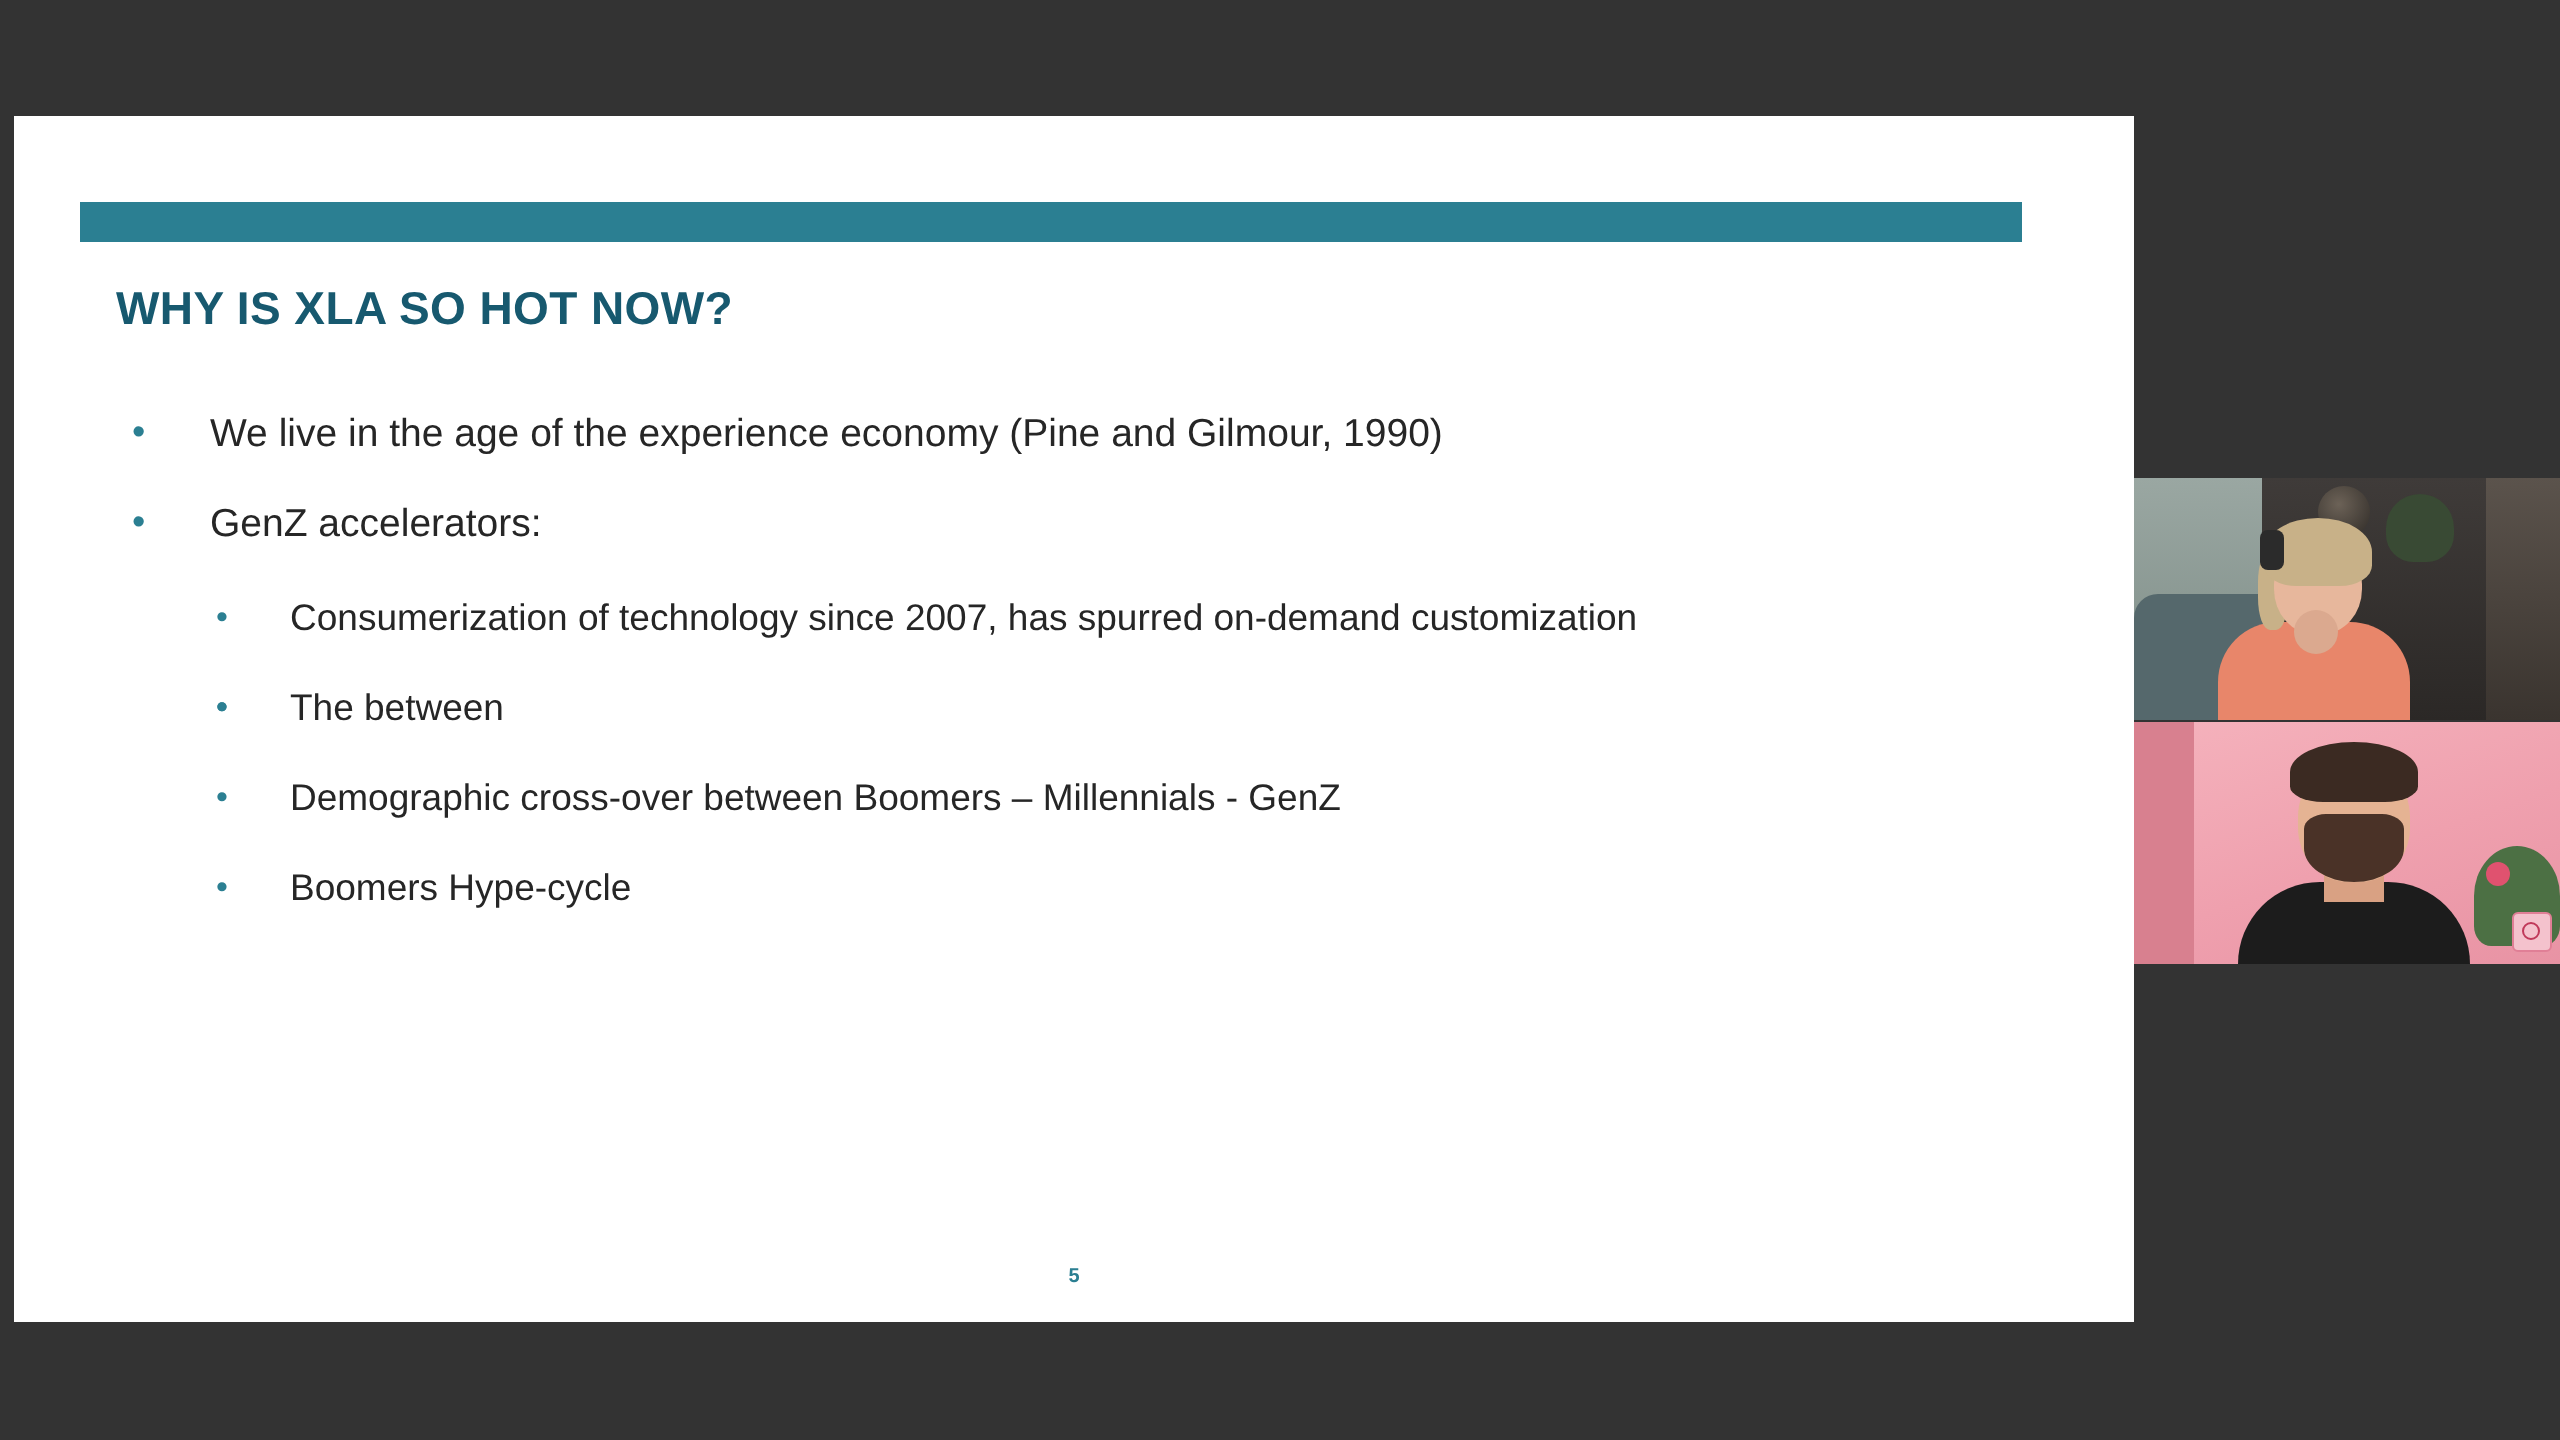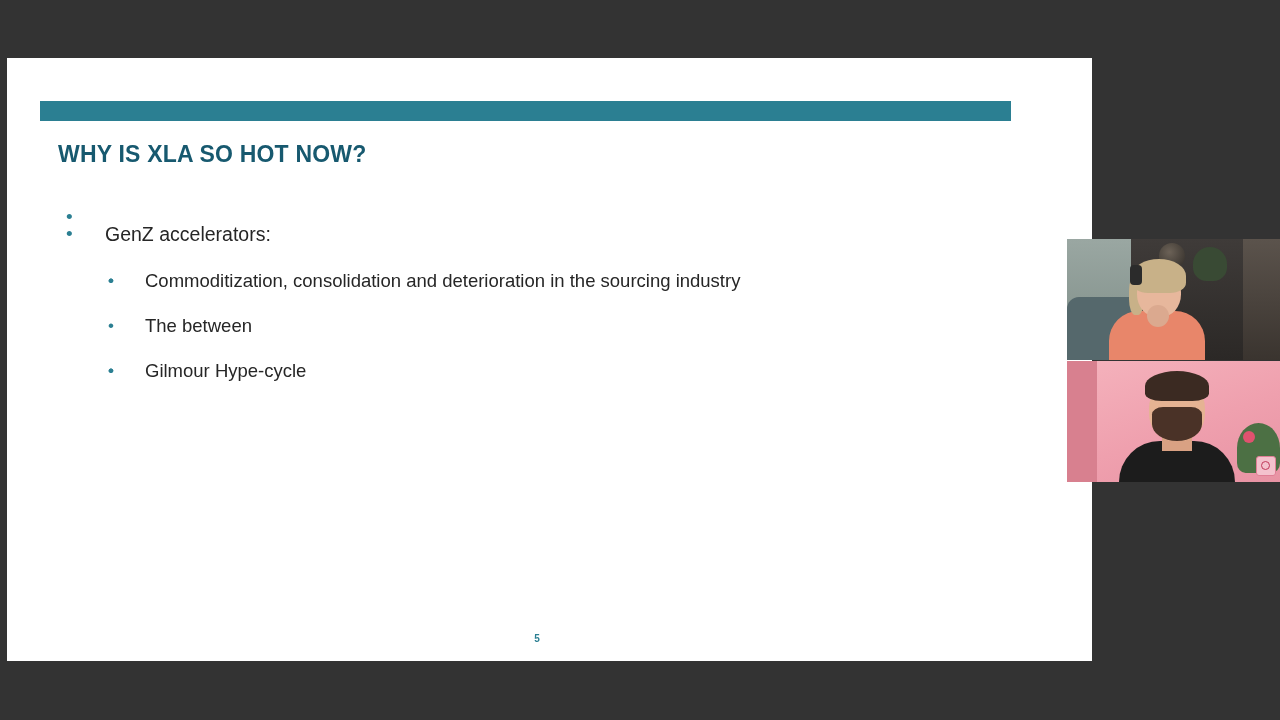--- a/index.html
+++ b/index.html
@@ -34,21 +34,20 @@
   }
   
   .slide {
     position: absolute;
     left: 7px;
     top: 58px;
     width: 1060px;
     height: 603px;
     background: #ffffff;
     overflow: hidden;
-    padding-left: 25px;
   }
   .slide-bar {
     position: absolute;
     left: 33px;
     top: 43px;
     width: 971px;
     height: 20px;
     background: #2b7f92;
   }
   .slide-title {
@@ -260,48 +259,50 @@
 
   <div class="slide">
     <div class="slide-bar"></div>
 
     <div class="slide-title">WHY IS XLA SO HOT NOW?</div>
 
     <div class="body-list">
 
       <div class="l1">
         <span class="bullet">•</span>
+        <span>We live in the age of the experience economy (Pine and Gilmour, 1990)</span>
       </div>
 
       <div class="l1">
         <span class="bullet">•</span>
         <span>GenZ accelerators:</span>
       </div>
 
       <div class="l2">
         <span class="bullet">•</span>
-      </div>
-
-      <div class="l2">
-        <span class="bullet">•</span>
-        <span>Commoditization, consolidation and deterioration in the sourcing industry</span>
+        <span>Consumerization of technology since 2007, has spurred on-demand customization</span>
+      </div>
+
+      <div class="l2">
+        <span class="bullet">•</span>
       </div>
 
       <div class="l2">
         <span class="bullet">•</span>
         <span>The between</span>
       </div>
 
       <div class="l2">
         <span class="bullet">•</span>
-      </div>
-
-      <div class="l2">
-        <span class="bullet">•</span>
-        <span>Gilmour Hype-cycle</span>
+        <span>Demographic cross-over between Boomers – Millennials - GenZ</span>
+      </div>
+
+      <div class="l2">
+        <span class="bullet">•</span>
+        <span>Boomers Hype-cycle</span>
       </div>
 
     </div>
 
     <div class="slide-number">5</div>
   </div>
 
   <div class="tile tile-1">
     <div class="t1-wallleft"></div>
     <div class="t1-wallright"></div>

